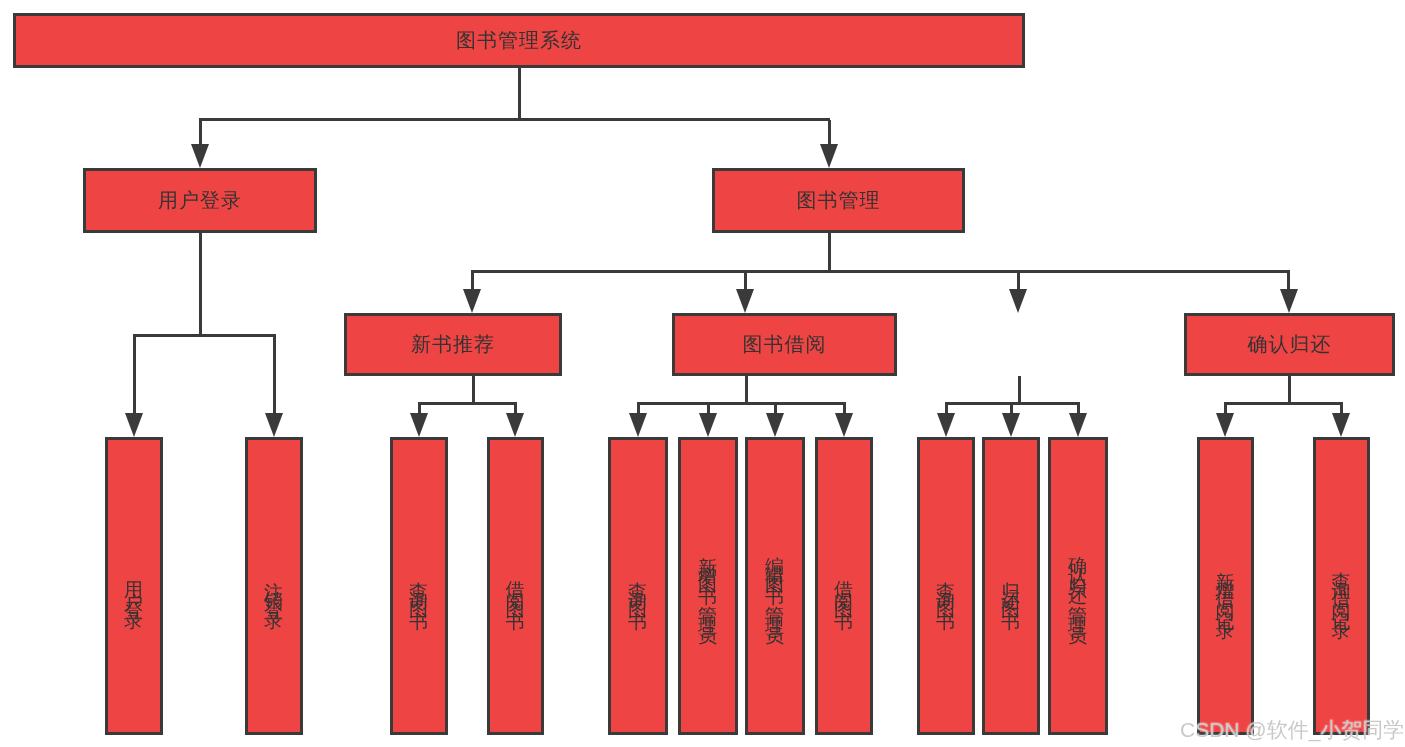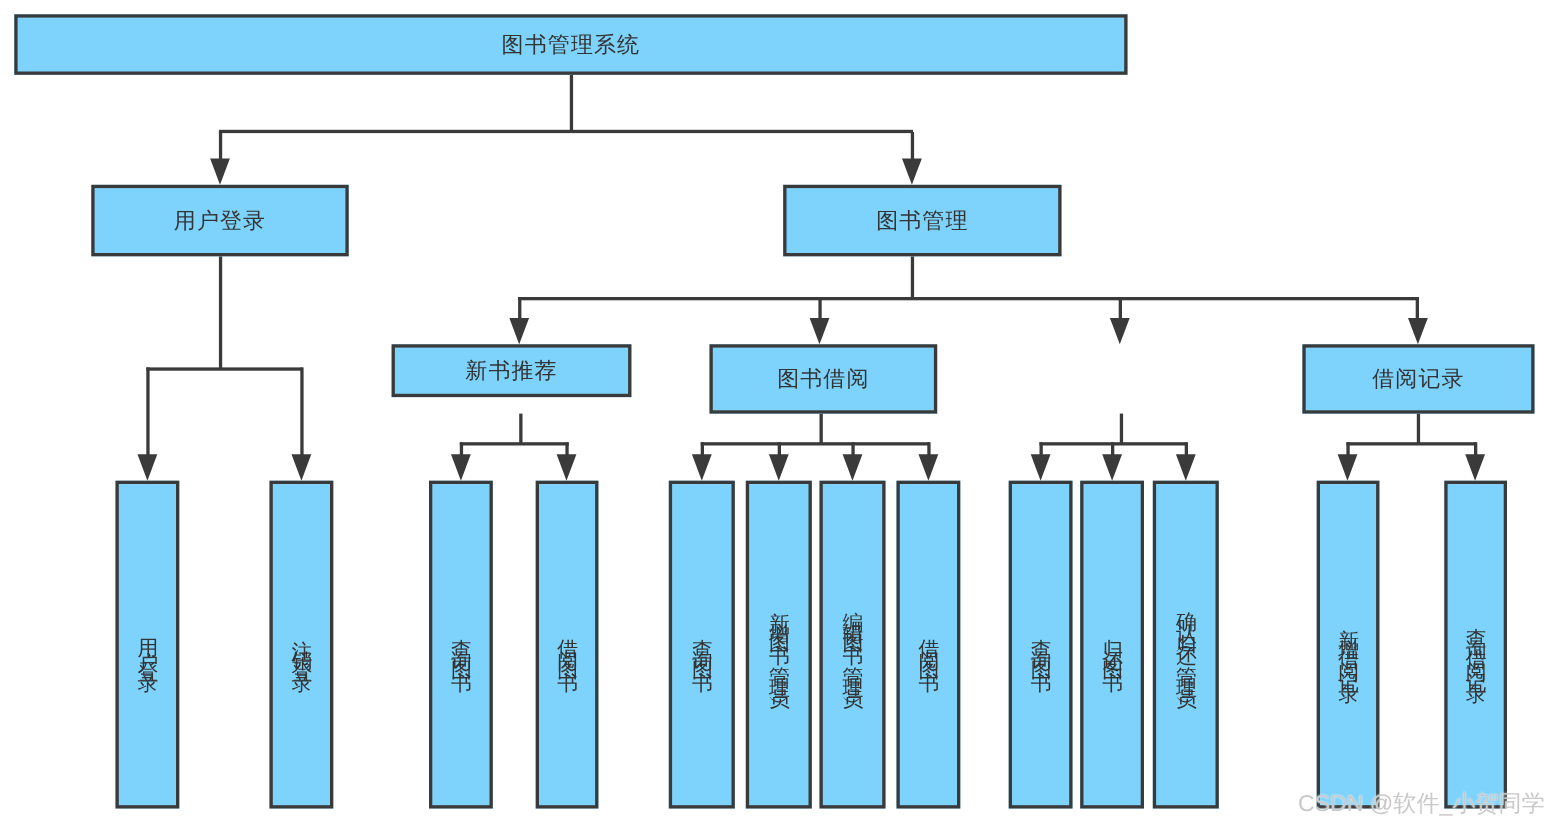--- a/index.html
+++ b/index.html
@@ -7,21 +7,21 @@
     position:relative;
     width:1405px;height:747px;
     background:#ffffff;
     font-family:"Liberation Sans", sans-serif;
     overflow:hidden;
   }
   .box{
     position:absolute;
     box-sizing:border-box;
     border:3px solid #3a3a3a;
-    background:#7dd3fc;
+    background:#ef4444;
     color:#333333;
     display:flex;align-items:center;justify-content:center;
     z-index:2;
   }
   .hbox{font-size:20px;letter-spacing:1px;}
   .vbox{z-index:2;}
   .vtext{
     writing-mode:vertical-rl;
     text-orientation:mixed;
     font-size:19px;
@@ -109,23 +109,23 @@
   <div class="vline" style="left:1224px;top:402px;height:14px"></div>
   <div class="vline" style="left:1340px;top:402px;height:14px"></div>
   <div class="arr" style="left:1216px;top:413px"></div>
   <div class="arr" style="left:1332px;top:413px"></div>
 
   <div class="box hbox" style="left:13px;top:13px;width:1012px;height:55px">图书管理系统</div>
 
   <div class="box hbox" style="left:83px;top:168px;width:234px;height:65px">用户登录</div>
   <div class="box hbox" style="left:712px;top:168px;width:253px;height:65px">图书管理</div>
 
-  <div class="box hbox" style="left:356px;top:313px;width:218px;height:48px">新书推荐</div>
-  <div class="box hbox" style="left:645px;top:313px;width:207px;height:63px">图书借阅</div>
-  <div class="box hbox" style="left:1184px;top:313px;width:211px;height:63px">借阅记录</div>
+  <div class="box hbox" style="left:344px;top:313px;width:218px;height:63px">新书推荐</div>
+  <div class="box hbox" style="left:672px;top:313px;width:225px;height:63px">图书借阅</div>
+  <div class="box hbox" style="left:1184px;top:313px;width:211px;height:63px">确认归还</div>
 
   <div class="box vbox" style="left:105px;top:437px;width:58px;height:298px">
     <span class="vtext">用户登录</span>
   </div>
   <div class="box vbox" style="left:245px;top:437px;width:58px;height:298px">
     <span class="vtext">注销登录</span>
   </div>
 
   <div class="box vbox" style="left:390px;top:437px;width:58px;height:298px">
     <span class="vtext">查询图书</span>

